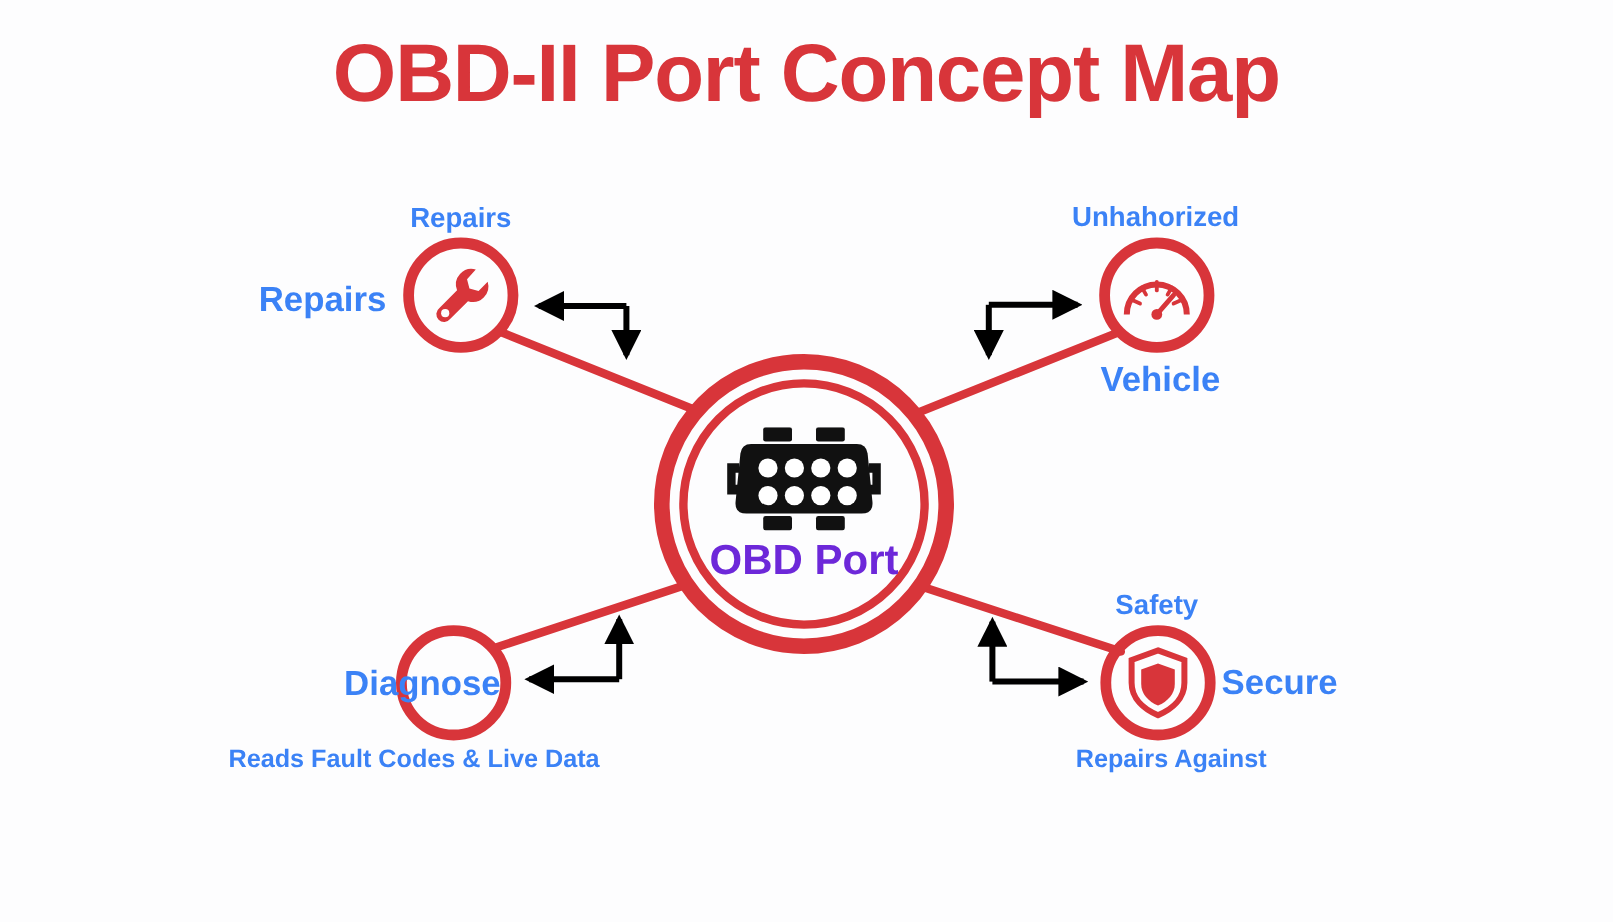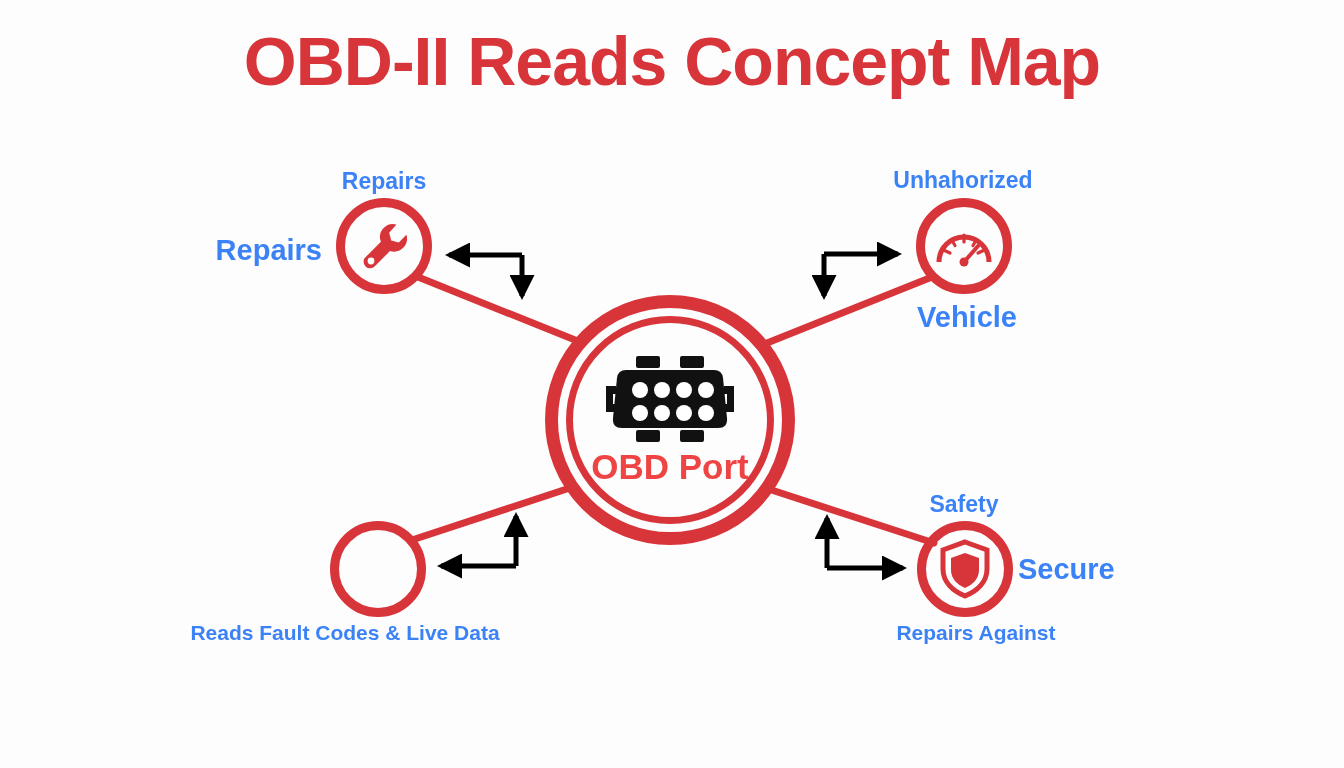--- a/index.html
+++ b/index.html
@@ -56,21 +56,21 @@
   }
   .lbl-left {
     text-align: left;
   }
   .lbl-top-small { font-size: 23px; }
   .lbl-main-28 { font-size: 29px; }
   .lbl-sub { font-size: 21px; }
   .lbl-hub {
     font-size: 35px;
     font-weight: bold;
-    color: #ef4444;
+    color: #6d28d9;
   }
   .node-circle {
     position: absolute;
     border-radius: 50%;
     border: 9px solid #d8353a;
     background: transparent;
     box-sizing: border-box;
   }
   .hub-outer {
     position: absolute;
@@ -125,21 +125,21 @@
       <path d="M824,254 L824,296" marker-end="url(#ah-gen)"></path>
 
       <path d="M516,566 L516,516" marker-end="url(#ah-gen)"></path>
       <path d="M516,566 L441,566" marker-end="url(#ah-gen)"></path>
 
       <path d="M827,568 L827,518" marker-end="url(#ah-gen)"></path>
       <path d="M827,568 L903,568" marker-end="url(#ah-gen)"></path>
     </g>
   </svg>
 
-  <div class="title">OBD-II Reads Concept Map</div>
+  <div class="title">OBD-II Port Concept Map</div>
 
   <div class="hub-outer" style="left:545px; top:295px; width:250px; height:250px;"></div>
   <div class="hub-inner" style="left:566px; top:316px; width:208px; height:208px;"></div>
 
   <div class="icon-box" style="left:600px; top:356px; width:140px; height:86px;">
     <svg viewBox="0 0 140 86" width="140" height="86">
 
       <rect x="36" y="0" width="24" height="12" rx="2" fill="#111"></rect>
       <rect x="80" y="0" width="24" height="12" rx="2" fill="#111"></rect>
 
@@ -187,20 +187,21 @@
         <line x1="50.5" y1="32" x2="44" y2="35"></line>
       </g>
       <line x1="30" y1="44" x2="44" y2="28" stroke="#d8353a" stroke-width="4" stroke-linecap="round"></line>
       <circle cx="30" cy="44" r="4.5" fill="#d8353a"></circle>
     </svg>
   </div>
   <div class="lbl lbl-center lbl-top-small" style="left:963px; top:167px;">Unhahorized</div>
   <div class="lbl lbl-center lbl-main-28" style="left:967px; top:300px;">Vehicle</div>
 
   <div class="node-circle" style="left:330px; top:521px; width:96px; height:96px;"></div>
+  <div class="lbl lbl-center lbl-main-28" style="left:352px; top:553px;">Diagnose</div>
   <div class="lbl lbl-center lbl-sub" style="left:345px; top:621px;">Reads Fault Codes &amp; Live Data</div>
 
   <div class="node-circle" style="left:917px; top:521px; width:96px; height:96px;"></div>
   <div class="icon-box" style="left:939px; top:539px; width:52px; height:60px;">
     <svg viewBox="0 0 52 60" width="52" height="60">
       <path d="M26,3 L48,11 L48,30 C48,43 38,52 26,57 C14,52 4,43 4,30 L4,11 z" fill="none" stroke="#d8353a" stroke-width="5"></path>
       <path d="M26,14 L40,19 L40,31 C40,39.5 34,45.5 26,49 C18,45.5 12,39.5 12,31 L12,19 z" fill="#d8353a"></path>
     </svg>
   </div>
   <div class="lbl lbl-center lbl-top-small" style="left:964px; top:491px;">Safety</div>

